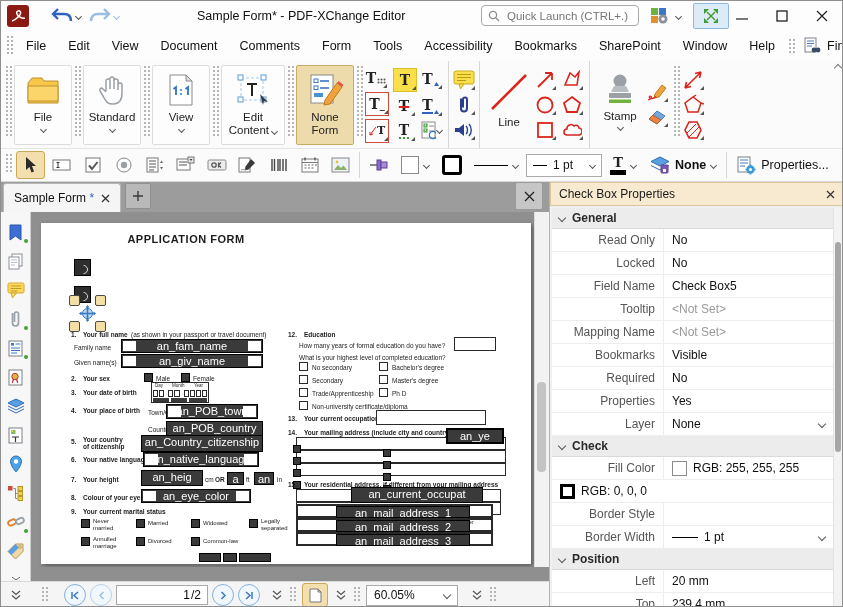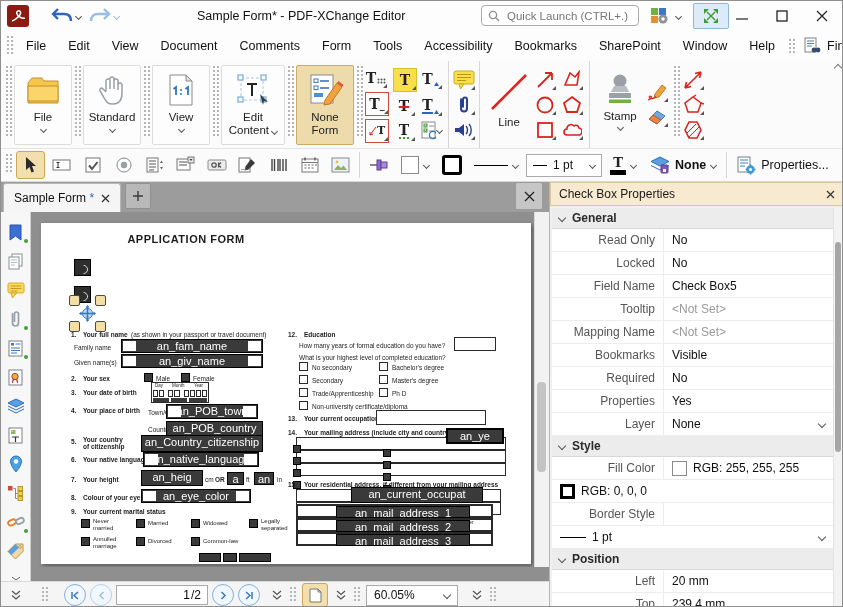--- a/index.html
+++ b/index.html
@@ -906,39 +906,40 @@
         </div>
       <div class="prow">
           <div class="plabel">Layer</div>
           <div class="pvalue">
             <span>None</span>
             <span class="cv chev"></span>
           </div>
         </div>
       <div class="psec">
           <span class="cv"></span>
-          <span>Style</span>
+          <span>Check</span>
         </div>
       <div class="prow">
           <div class="plabel">Fill Color</div>
           <div class="pvalue">
             <span class="swatch"></span>
             <span>RGB: 255, 255, 255</span>
           </div>
         </div>
       <div class="prow">
           <div class="pvalue">
             <span class="swatch stroke"></span>
             <span>RGB: 0, 0, 0</span>
           </div>
         </div>
       <div class="prow">
           <div class="plabel">Border Style</div>
         </div>
       <div class="prow">
+          <div class="plabel">Border Width</div>
           <div class="pvalue">
             <span class="pline" style="width:26px;"></span>
             <span>1 pt</span>
             <span class="cv chev"></span>
           </div>
         </div>
       <div class="psec">
           <span class="cv"></span>
           <span>Position</span>
         </div>

